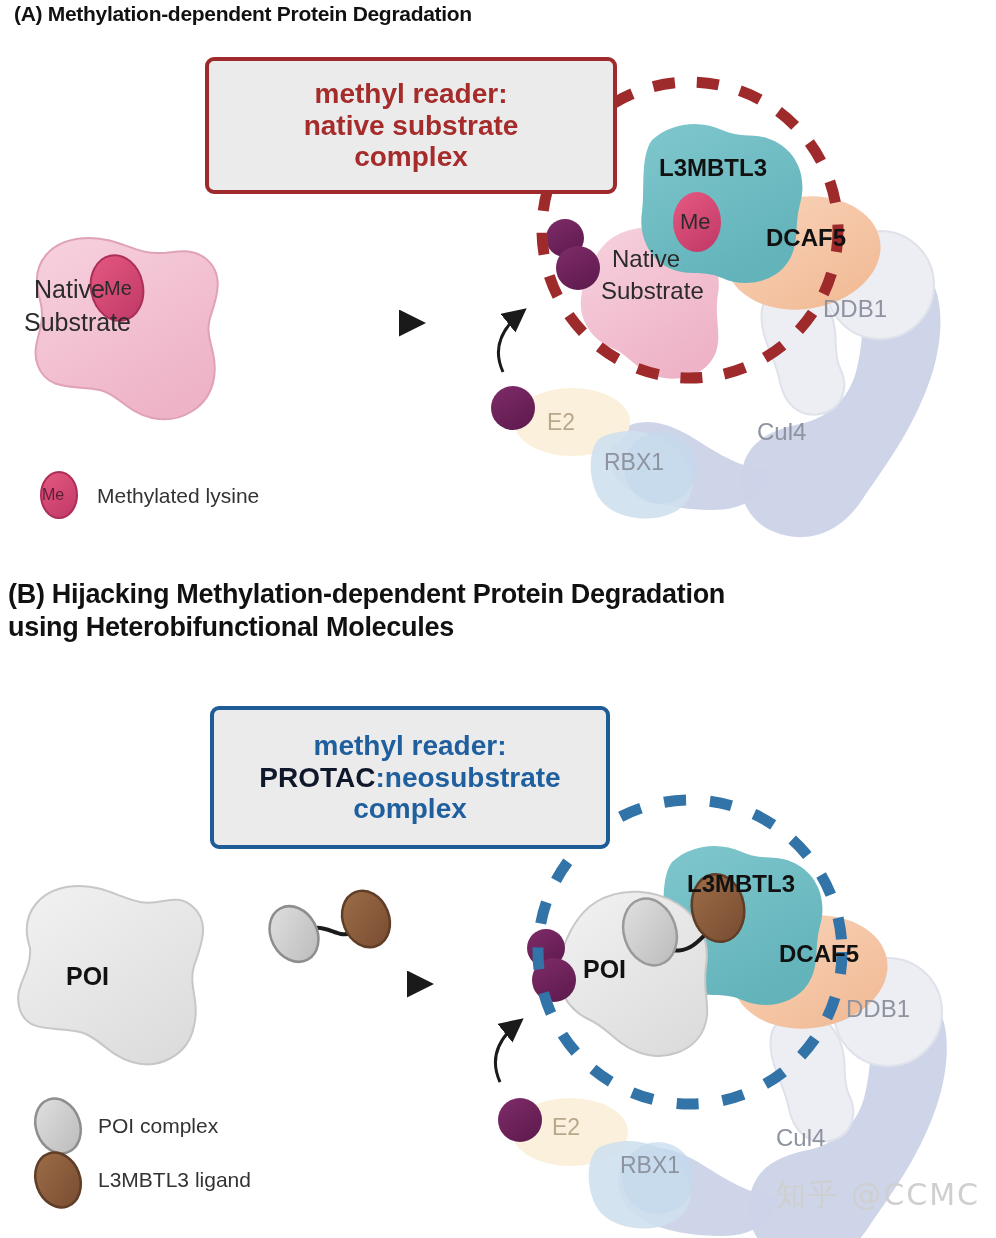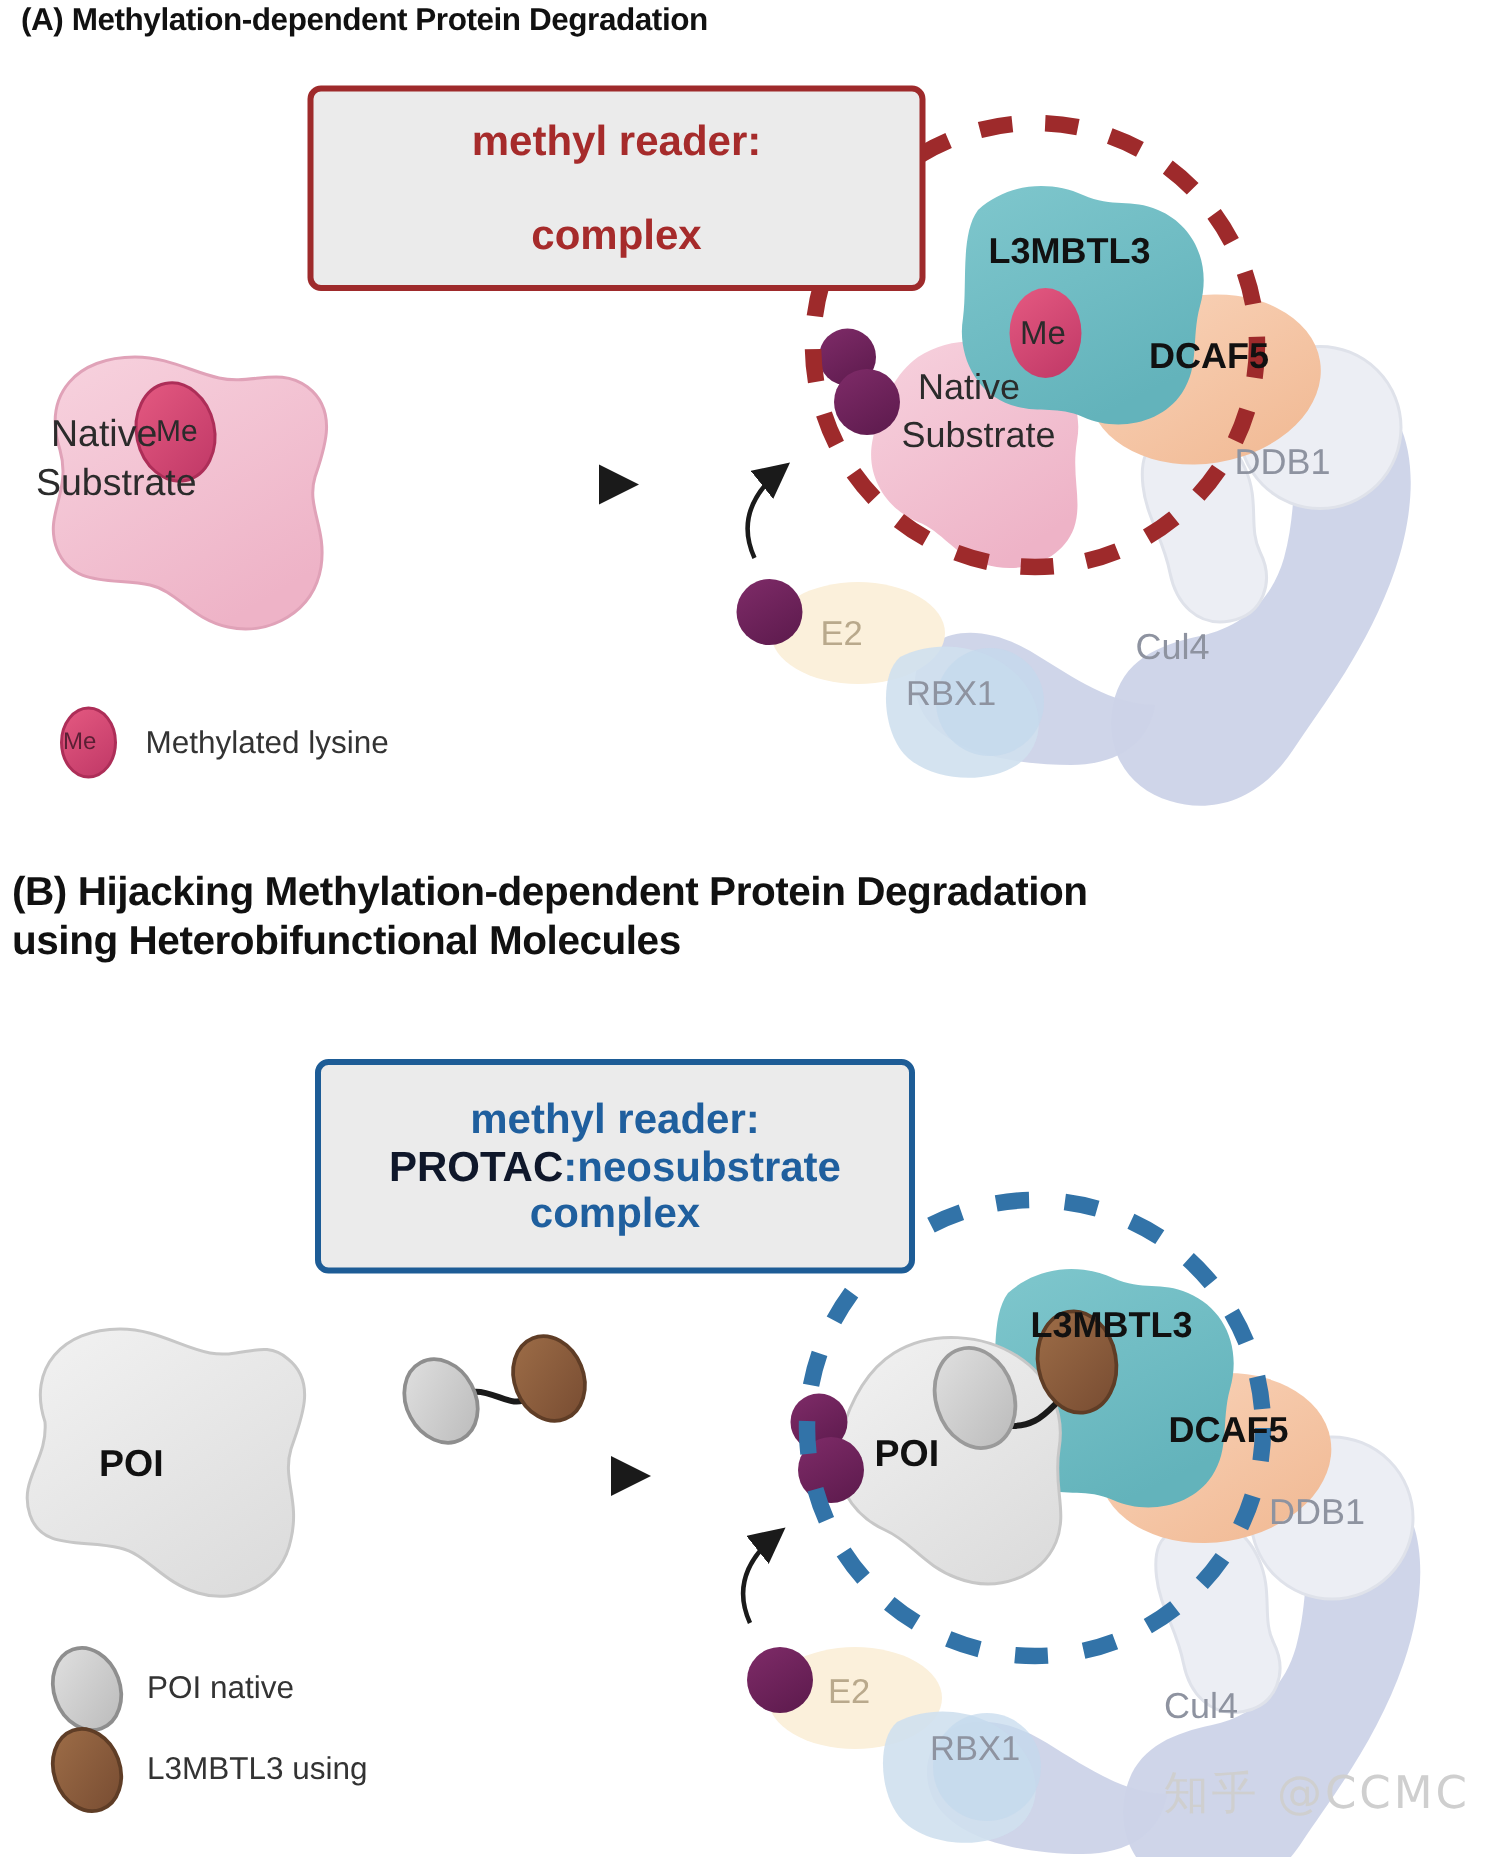--- a/index.html
+++ b/index.html
@@ -205,21 +205,21 @@
     <circle cx="546" cy="948" r="19" fill="url(#gPurple)"></circle>
     <circle cx="554" cy="980" r="22" fill="url(#gPurple)"></circle>
 
     <circle cx="690" cy="952" r="152" fill="none" stroke="#3273a8" stroke-width="11" stroke-dasharray="22 24" stroke-linecap="butt"></circle>
   </g>
 </svg>
 
 <div class="callout" id="calloutA">
   <div>
     <span>methyl reader:</span><br>
-    <br>
+    <span>native substrate</span><br>
     <span>complex</span>
   </div>
 </div>
 
 <div class="lbl lbl-dark" style="left:34px;top:275px;font-size:25px;">Native</div>
 <div class="lbl lbl-dark" style="left:24px;top:308px;font-size:25px;">Substrate</div>
 <div class="lbl" style="left:104px;top:277px;font-size:20px;color:#2b2b2b;">Me</div>
 
 <div class="lbl lbl-bold" style="left:659px;top:154px;font-size:24px;">L3MBTL3</div>
 <div class="lbl" style="left:680px;top:209px;font-size:22px;color:#2b2b2b;">Me</div>
@@ -250,16 +250,16 @@
 <div class="lbl lbl-bold" style="left:66px;top:962px;font-size:25px;">POI</div>
 
 <div class="lbl lbl-bold" style="left:687px;top:870px;font-size:24px;">L3MBTL3</div>
 <div class="lbl lbl-bold" style="left:583px;top:955px;font-size:25px;">POI</div>
 <div class="lbl lbl-bold" style="left:779px;top:940px;font-size:24px;">DCAF5</div>
 <div class="lbl lbl-gray" style="left:846px;top:995px;font-size:24px;">DDB1</div>
 <div class="lbl lbl-gray" style="left:776px;top:1124px;font-size:24px;">Cul4</div>
 <div class="lbl lbl-gray" style="left:620px;top:1152px;font-size:23px;">RBX1</div>
 <div class="lbl" style="left:552px;top:1114px;font-size:23px;color:#b9a98c;">E2</div>
 
-<div class="legend-text" style="left:98px;top:1114px;">POI native</div>
-<div class="legend-text" style="left:98px;top:1168px;">L3MBTL3 using</div>
+<div class="legend-text" style="left:98px;top:1114px;">POI complex</div>
+<div class="legend-text" style="left:98px;top:1168px;">L3MBTL3 ligand</div>
 
 <div class="wm">知乎 @CCMC</div>
 
 </body></html>

